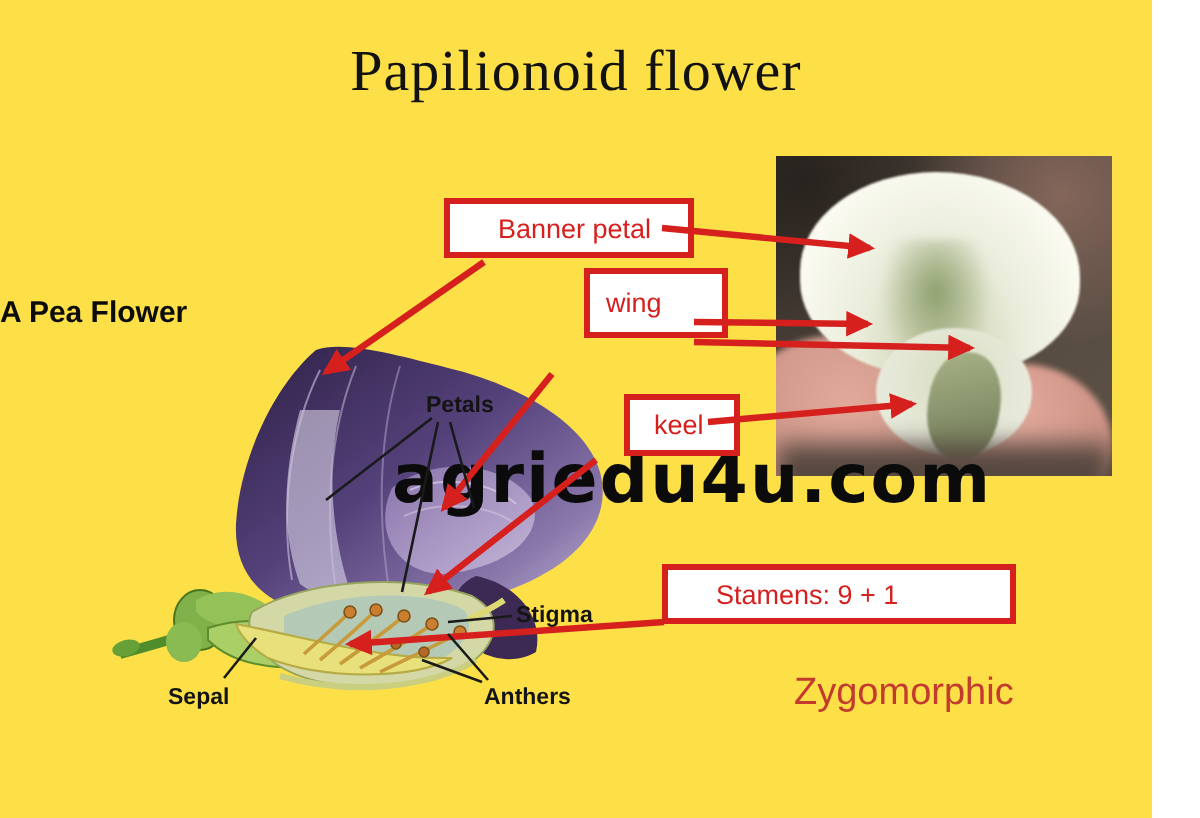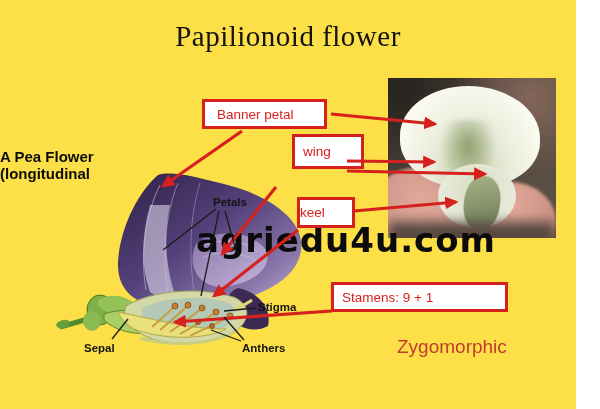--- a/index.html
+++ b/index.html
@@ -34,41 +34,40 @@
      transform:rotate(8deg);filter:blur(.4px);}
   .photo .bottom-shade{position:absolute;left:0;bottom:-12px;width:100%;height:28px;
      background:#564840;filter:blur(6px);}
 
   .watermark{position:absolute;left:196px;top:221px;z-index:3;
      font-family:"DejaVu Sans",sans-serif;font-weight:bold;font-size:34px;line-height:38px;
      letter-spacing:1px;color:#0b0b0b;white-space:nowrap;}
 
   .callout{position:absolute;display:flex;align-items:center;background:#ffffff;
      border:3px solid #d6201e;color:#d6201e;font-size:13.5px;z-index:4;box-sizing:border-box;}
-  .callout.banner{left:202px;top:99px;width:125px;height:30px;padding-left:12px;text-align:center;}
+  .callout.banner{left:222px;top:99px;width:125px;height:30px;padding-left:24px;text-align:center;}
   .callout.wing{left:275px;top:134px;width:72px;height:35px;padding-left:8px;margin-left:17px;}
-  .callout.keel{left:297px;top:197px;width:58px;height:31px;}
-  .callout.stamens{left:331px;top:282px;width:177px;height:30px;padding-left:8px;}
+  .callout.keel{left:312px;top:197px;width:58px;height:31px;padding-left:12px;}
+  .callout.stamens{left:331px;top:282px;width:177px;height:30px;padding-left:24px;}
 
   .zygo{position:absolute;left:397px;top:336px;color:#c23b2e;font-size:19px;z-index:4;}
 
   svg.layer{position:absolute;left:0;top:0;z-index:0;}
   svg.layer.top{z-index:5;pointer-events:none;}
   .dlabel{font-family:"Liberation Sans",sans-serif;font-weight:bold;font-size:11.5px;fill:#141414;}
 </style>
 </head>
 <body>
 
 <div id="stage">
 
   <div class="title">Papilionoid flower</div>
 
   <div class="left-caption">
     <div>A Pea Flower</div>
-    <div>(longitudinal</div>
   </div>
 
   <svg class="layer" width="600" height="409" viewBox="0 0 600 409">
     <defs>
       <linearGradient id="gradBanner" x1="0" y1="0" x2="1" y2="1">
         <stop offset="0" stop-color="#2e2046"></stop>
         <stop offset="0.45" stop-color="#54417a"></stop>
         <stop offset="0.78" stop-color="#8a77ab"></stop>
         <stop offset="1" stop-color="#c9bedb"></stop>
       </linearGradient>

